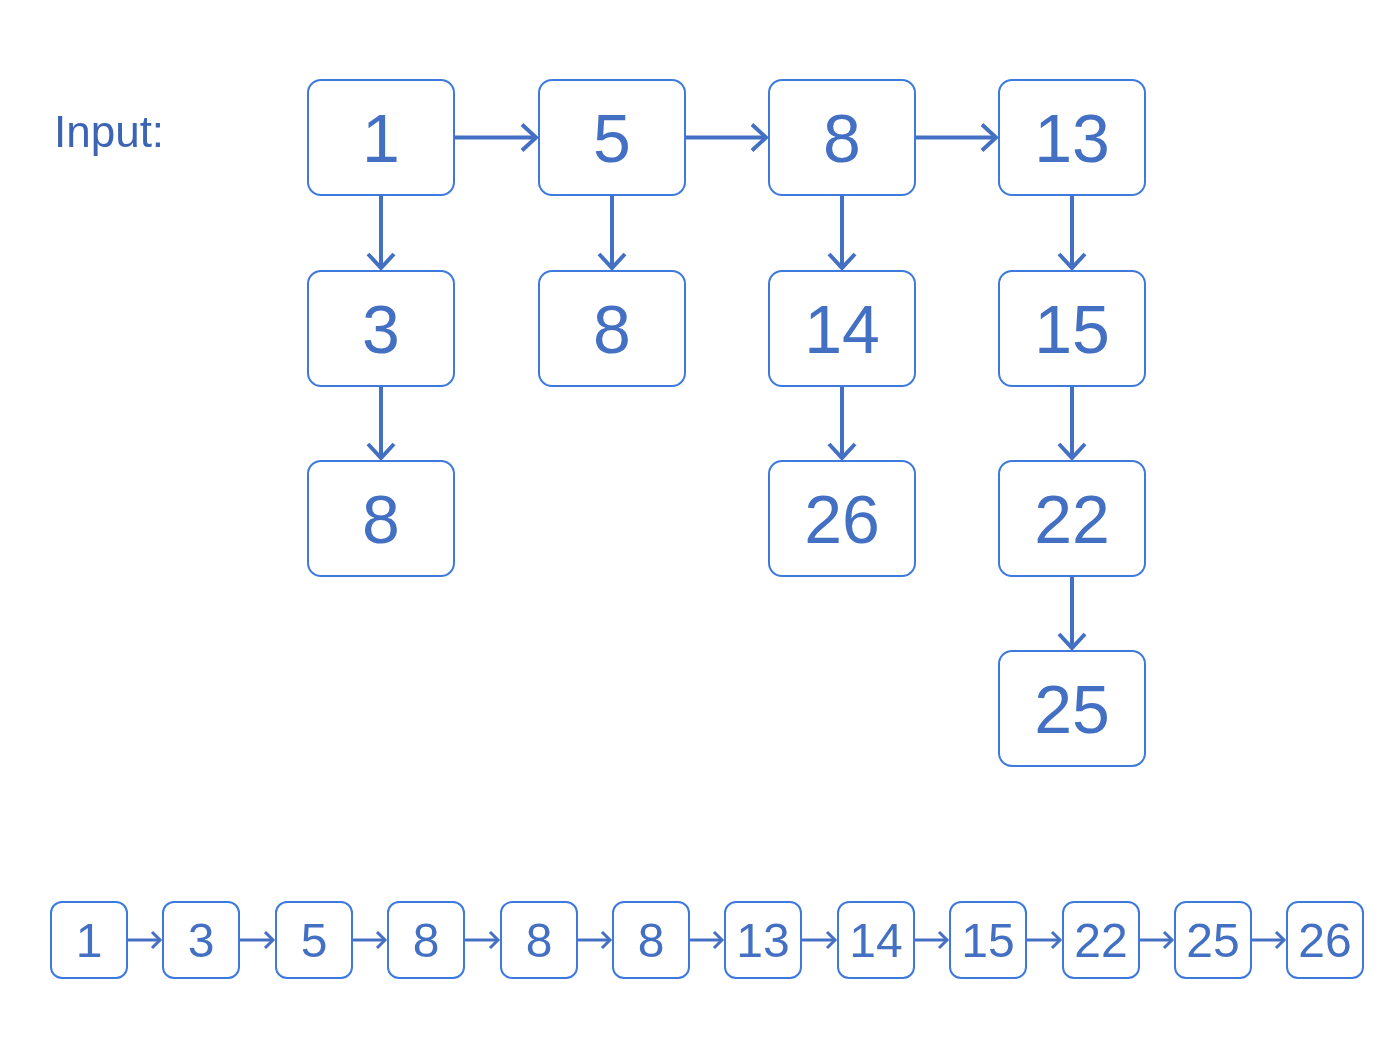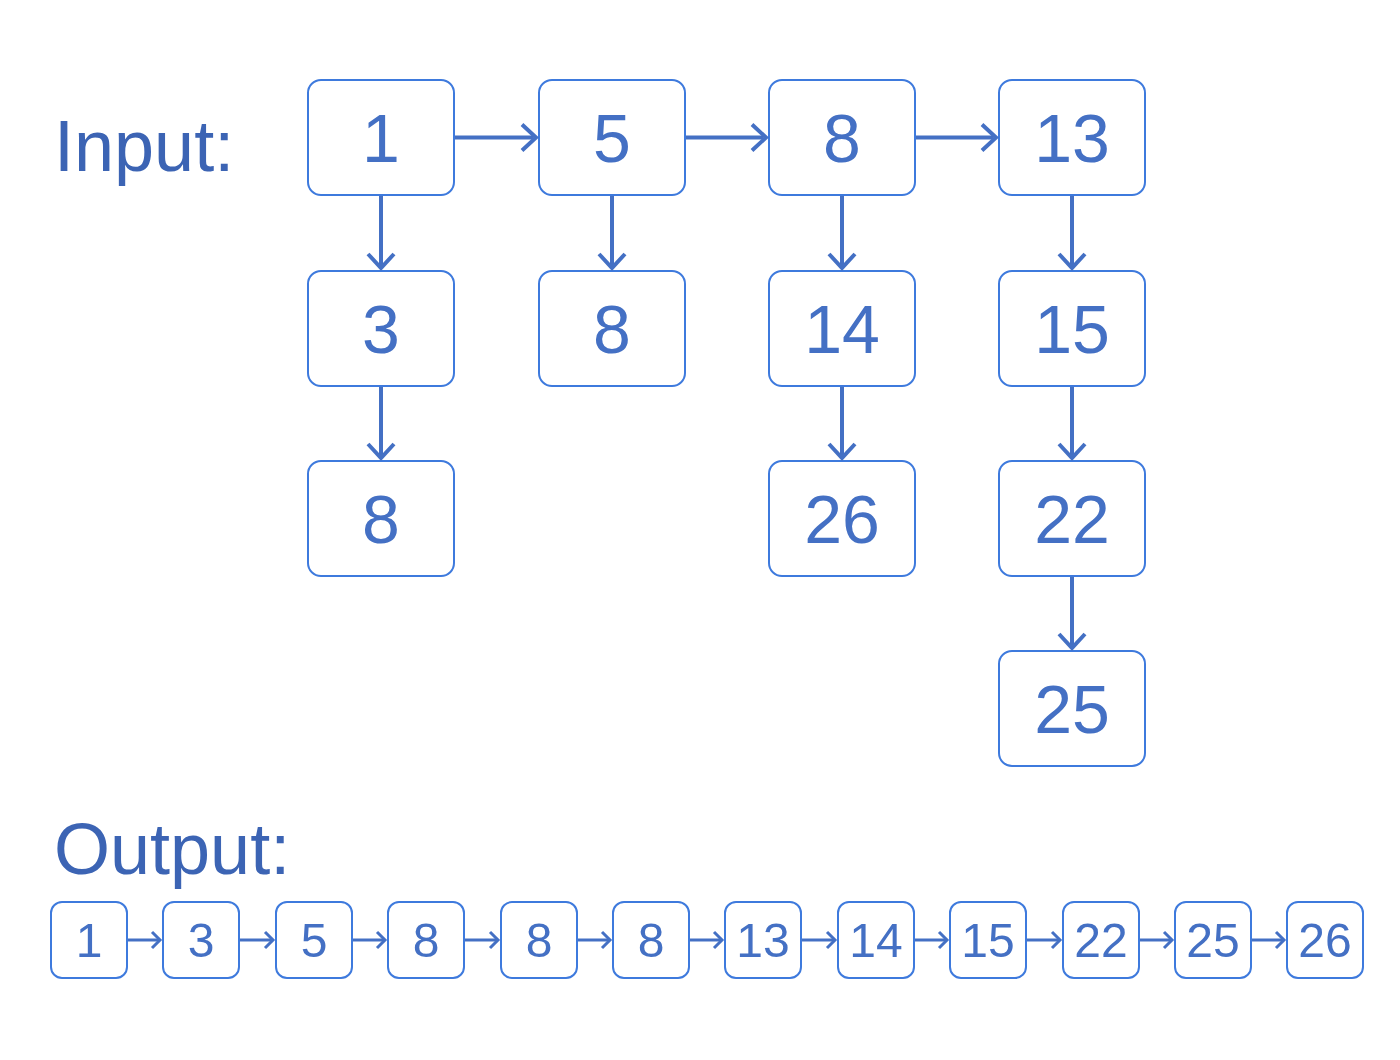--- a/index.html
+++ b/index.html
@@ -10,21 +10,21 @@
   }
   #canvas {
     position: relative;
     width: 1400px;
     height: 1060px;
     background: var(--c-bg, #ffffff);
     overflow: hidden;
   }
   .section-label {
     position: absolute;
-    font-size: 72px;
+    font-size: 44px;
     line-height: 1;
     color: var(--c-label, #3c64b4);
     white-space: nowrap;
     user-select: none;
   }
   #input-label  { left: 54px; top: 110px; }
   #output-label { left: 54px; top: 813px; }
   .node {
     position: absolute;
     box-sizing: border-box;
@@ -163,21 +163,20 @@
       <g>
         <line x1="1140" y1="940" x2="1171" y2="940" stroke="#4470c4" stroke-width="3"></line>
         <polyline points="1164,932 1172,940 1164,948" fill="none" stroke="#4470c4" stroke-width="3"></polyline>
       </g>
       <g>
         <line x1="1252" y1="940" x2="1283" y2="940" stroke="#4470c4" stroke-width="3"></line>
         <polyline points="1276,932 1284,940 1276,948" fill="none" stroke="#4470c4" stroke-width="3"></polyline>
       </g>
     </svg>
 
-  <div id="output-label" class="section-label">Output:</div>
 
   <div id="output-list">
       <div class="node output-node" style="left: 50px; top: 901px;">1</div>
       <div class="node output-node" style="left: 162px; top: 901px;">3</div>
       <div class="node output-node" style="left: 275px; top: 901px;">5</div>
       <div class="node output-node" style="left: 387px; top: 901px;">8</div>
       <div class="node output-node" style="left: 500px; top: 901px;">8</div>
       <div class="node output-node" style="left: 612px; top: 901px;">8</div>
       <div class="node output-node" style="left: 724px; top: 901px;">13</div>
       <div class="node output-node" style="left: 837px; top: 901px;">14</div>

